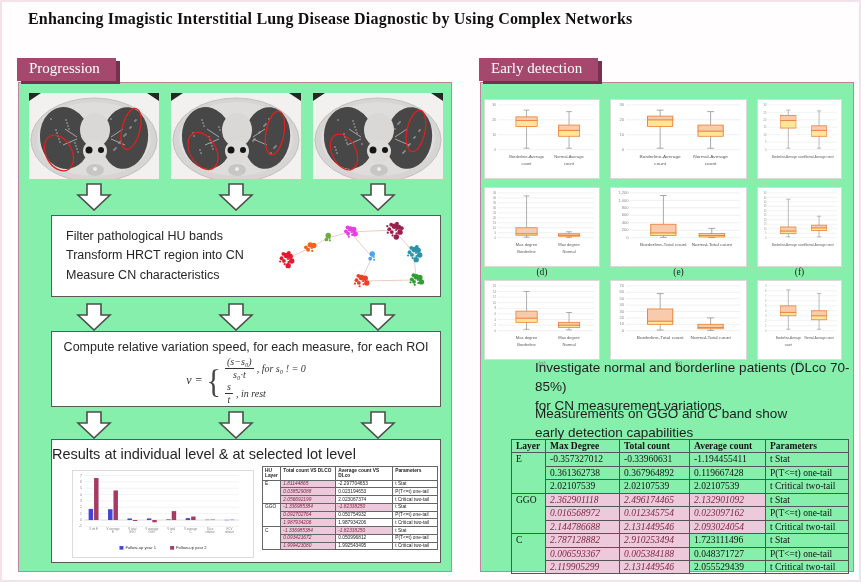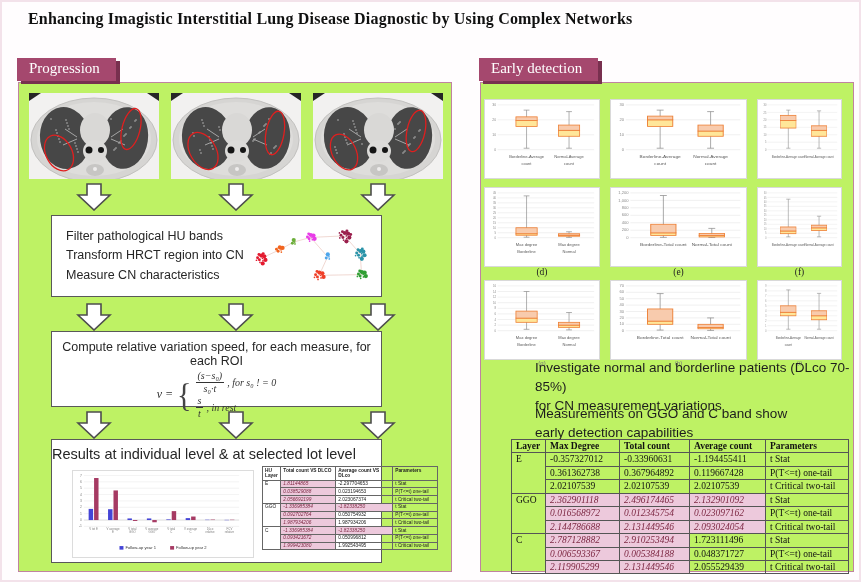--- a/index.html
+++ b/index.html
@@ -1,32 +1,32 @@
 <!DOCTYPE html>
 <html><head>
 <meta charset="utf-8">
 <style>
   *{margin:0;padding:0;box-sizing:border-box}
   html,body{width:861px;height:582px}
   body{background:#fffdfe;border:2px solid #f3e2ea;position:relative;
        font-family:"Liberation Sans",sans-serif;color:#222;overflow:hidden}
   .page-title{position:absolute;left:26px;top:8px;font-family:"Liberation Serif",serif;
        font-size:16px;font-weight:bold;color:#101010;letter-spacing:.2px}
-  .panel{position:absolute;border:1.5px solid #c083a0;background:#bef264}
+  .panel{position:absolute;border:1.5px solid #c083a0;background:#86efac}
   .panel.left{left:16px;top:80px;width:434px;height:490px}
   .panel.right{left:478px;top:80px;width:374px;height:490px}
   .badge{position:absolute;top:-25px;left:-2px;background:#a5486e;color:#fff;
        font-family:"Liberation Serif",serif;font-size:15px;padding:2px 16px 4px 12px;
        box-shadow:4px 3px 0 #78304f;white-space:nowrap}
   .triple{position:absolute;left:10px;width:414px;display:flex;gap:12px;justify-content:center}
   .ctcell{width:130px;height:86px}
   .ct-row{top:10px}
   .arow1{top:100px}.arow2{top:220px}.arow3{top:328px}
   .acell{width:130px;display:flex;justify-content:center}
-  .fbox{position:absolute;left:32px;width:331px;border:1.5px solid #595959;background:#fff}
+  .fbox{position:absolute;left:32px;width:390px;border:1.5px solid #595959;background:#fff}
   .box1{top:132px;height:82px;display:flex;align-items:center}
   .b1text{padding-left:14px;font-size:12.5px;color:#262626;line-height:1.55;white-space:nowrap}
   .b1text span{display:block}
   .network{margin-left:auto;margin-right:4px}
   .box2{top:248px;height:76px;text-align:center;padding-top:8px}
   .b2title{font-size:12.5px;color:#262626}
   .formula{display:flex;justify-content:center;align-items:center;gap:4px;margin-top:2px;
        font-family:"Liberation Serif",serif;font-style:italic;color:#333}
   .veq{font-size:12px}
   .brace{font-size:30px;font-weight:300;transform:scaleY(1.1);font-style:normal;color:#444}

